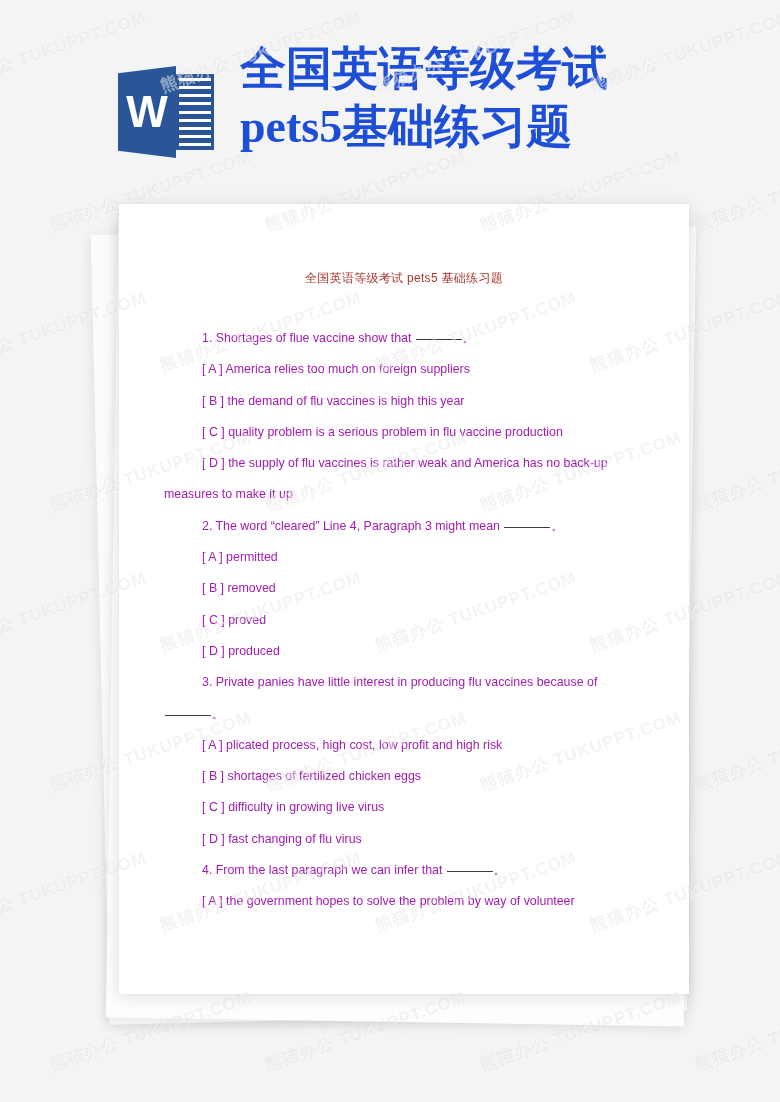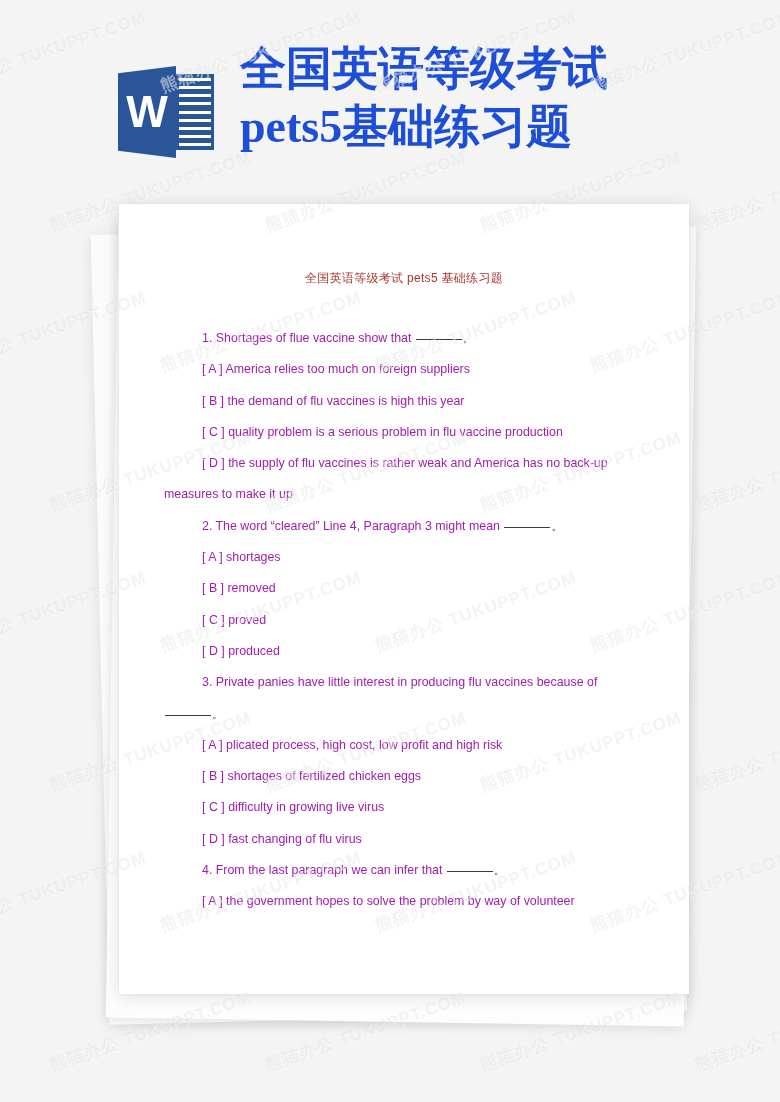--- a/index.html
+++ b/index.html
@@ -213,21 +213,21 @@
 
 <div class="page">
   <div class="page-title">全国英语等级考试 pets5 基础练习题</div>
   <div class="body-copy">
       <p>1. Shortages of flue vaccine show that <span class="blank"></span><span class="cn-period">。</span></p>
       <p>[ A ] America relies too much on foreign suppliers</p>
       <p>[ B ] the demand of flu vaccines is high this year</p>
       <p>[ C ] quality problem is a serious problem in flu vaccine production</p>
       <p>[ D ] the supply of flu vaccines is rather weak and America has no back-up measures to make it up</p>
       <p>2. The word “cleared” Line 4, Paragraph 3 might mean <span class="blank"></span><span class="cn-period">。</span></p>
-      <p>[ A ] shortages</p>
+      <p>[ A ] permitted</p>
       <p>[ B ] removed</p>
       <p>[ C ] proved</p>
       <p>[ D ] produced</p>
       <p>3. Private panies have little interest in producing flu vaccines because of <span class="blank"></span><span class="cn-period">。</span></p>
       <p>[ A ] plicated process, high cost, low profit and high risk</p>
       <p>[ B ] shortages of fertilized chicken eggs</p>
       <p>[ C ] difficulty in growing live virus</p>
       <p>[ D ] fast changing of flu virus</p>
       <p>4. From the last paragraph we can infer that <span class="blank"></span><span class="cn-period">。</span></p>
       <p>[ A ] the government hopes to solve the problem by way of volunteer</p>

